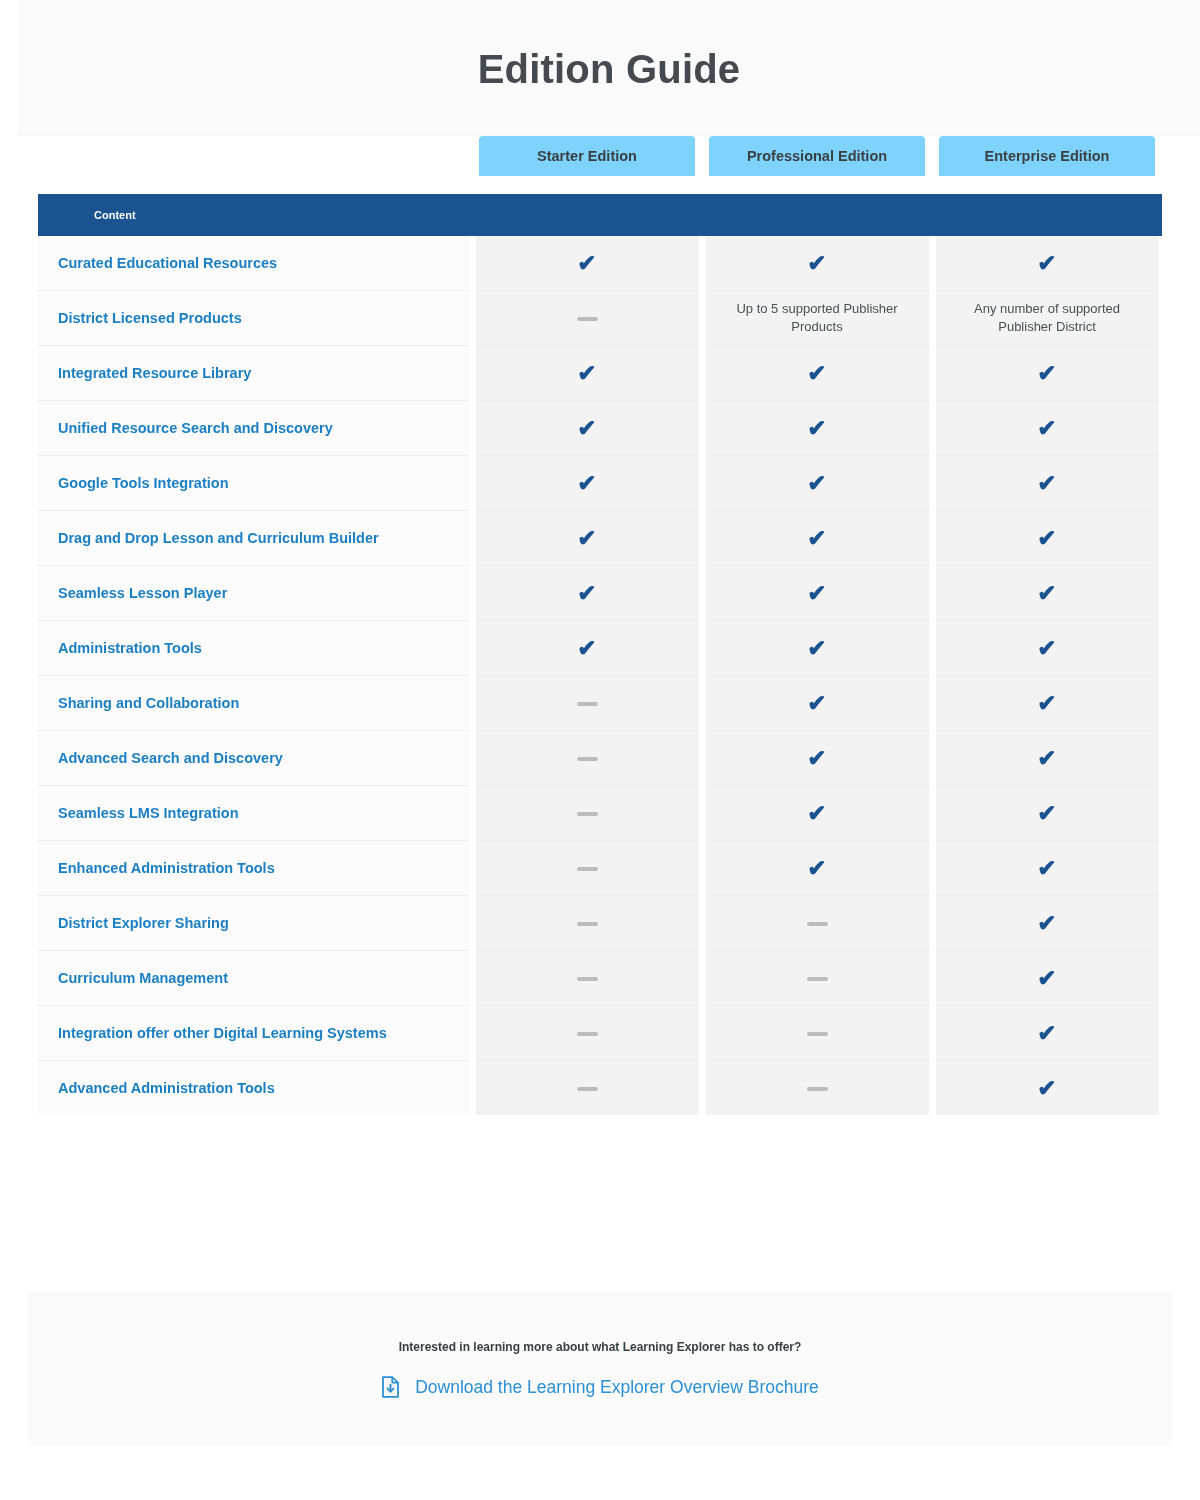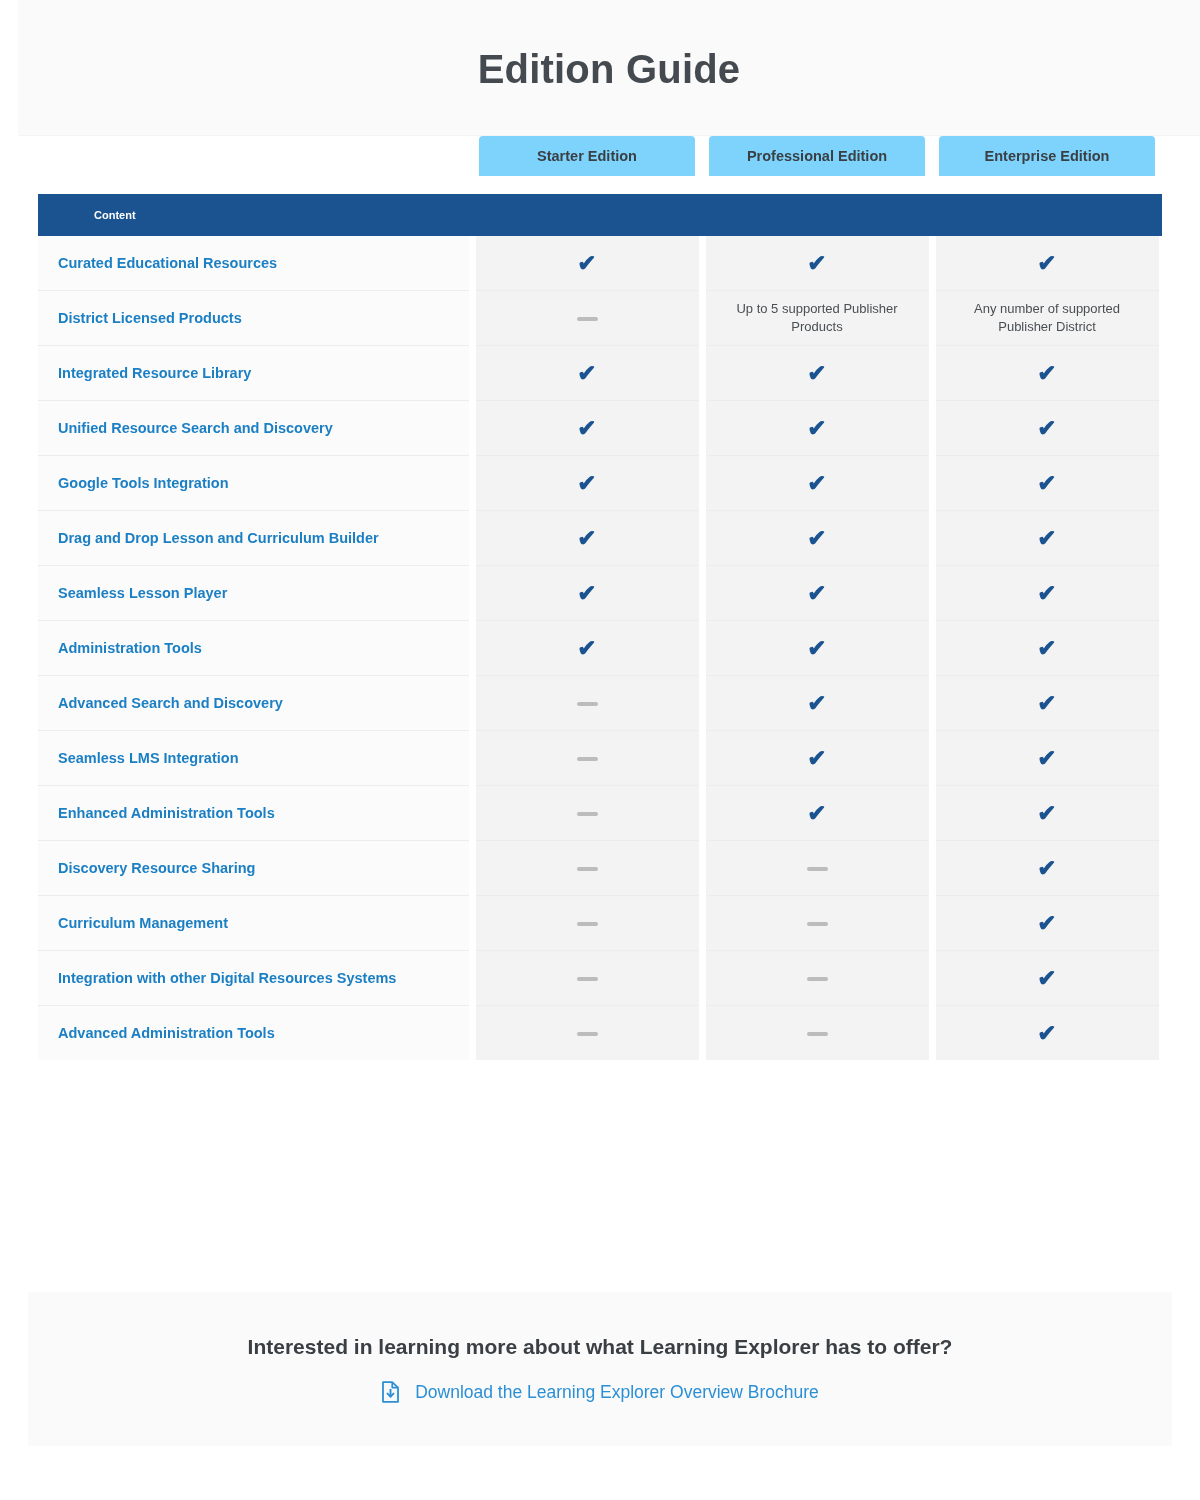--- a/index.html
+++ b/index.html
@@ -140,21 +140,21 @@
     width: 1144px;
     height: 154px;
     background: #fafafa;
     display: flex;
     flex-direction: column;
     align-items: center;
     justify-content: center;
     box-sizing: border-box;
   }
   .footer-question {
-    font-size: 21px;
+    font-size: 12px;
     font-weight: bold;
     color: #3a3f44;
     margin-bottom: 22px;
   }
   .footer-link-row {
     display: flex;
     align-items: center;
     gap: 15px;
     cursor: pointer;
   }
@@ -249,51 +249,57 @@
           <td class="val-cell"><span class="check">✔</span></td>
           <td class="val-cell"><span class="check">✔</span></td>
         </tr>
         <tr class="feat-row">
           <td class="label-cell">Administration Tools</td>
           <td class="val-cell"><span class="check">✔</span></td>
           <td class="val-cell"><span class="check">✔</span></td>
           <td class="val-cell"><span class="check">✔</span></td>
         </tr>
         <tr class="feat-row">
+          <td class="label-cell">Sharing and Collaboration</td>
+          <td class="val-cell"><span class="dash"></span></td>
+          <td class="val-cell"><span class="check">✔</span></td>
+          <td class="val-cell"><span class="check">✔</span></td>
+        </tr>
+        <tr class="feat-row">
           <td class="label-cell">Advanced Search and Discovery</td>
           <td class="val-cell"><span class="dash"></span></td>
           <td class="val-cell"><span class="check">✔</span></td>
           <td class="val-cell"><span class="check">✔</span></td>
         </tr>
         <tr class="feat-row">
           <td class="label-cell">Seamless LMS Integration</td>
           <td class="val-cell"><span class="dash"></span></td>
           <td class="val-cell"><span class="check">✔</span></td>
           <td class="val-cell"><span class="check">✔</span></td>
         </tr>
         <tr class="feat-row">
           <td class="label-cell">Enhanced Administration Tools</td>
           <td class="val-cell"><span class="dash"></span></td>
           <td class="val-cell"><span class="check">✔</span></td>
           <td class="val-cell"><span class="check">✔</span></td>
         </tr>
         <tr class="feat-row">
-          <td class="label-cell">Discovery Resource Sharing</td>
+          <td class="label-cell">District Explorer Sharing</td>
           <td class="val-cell"><span class="dash"></span></td>
           <td class="val-cell"><span class="dash"></span></td>
           <td class="val-cell"><span class="check">✔</span></td>
         </tr>
         <tr class="feat-row">
           <td class="label-cell">Curriculum Management</td>
           <td class="val-cell"><span class="dash"></span></td>
           <td class="val-cell"><span class="dash"></span></td>
           <td class="val-cell"><span class="check">✔</span></td>
         </tr>
         <tr class="feat-row">
-          <td class="label-cell">Integration with other Digital Resources Systems</td>
+          <td class="label-cell">Integration offer other Digital Learning Systems</td>
           <td class="val-cell"><span class="dash"></span></td>
           <td class="val-cell"><span class="dash"></span></td>
           <td class="val-cell"><span class="check">✔</span></td>
         </tr>
         <tr class="feat-row">
           <td class="label-cell">Advanced Administration Tools</td>
           <td class="val-cell"><span class="dash"></span></td>
           <td class="val-cell"><span class="dash"></span></td>
           <td class="val-cell"><span class="check">✔</span></td>
         </tr>

